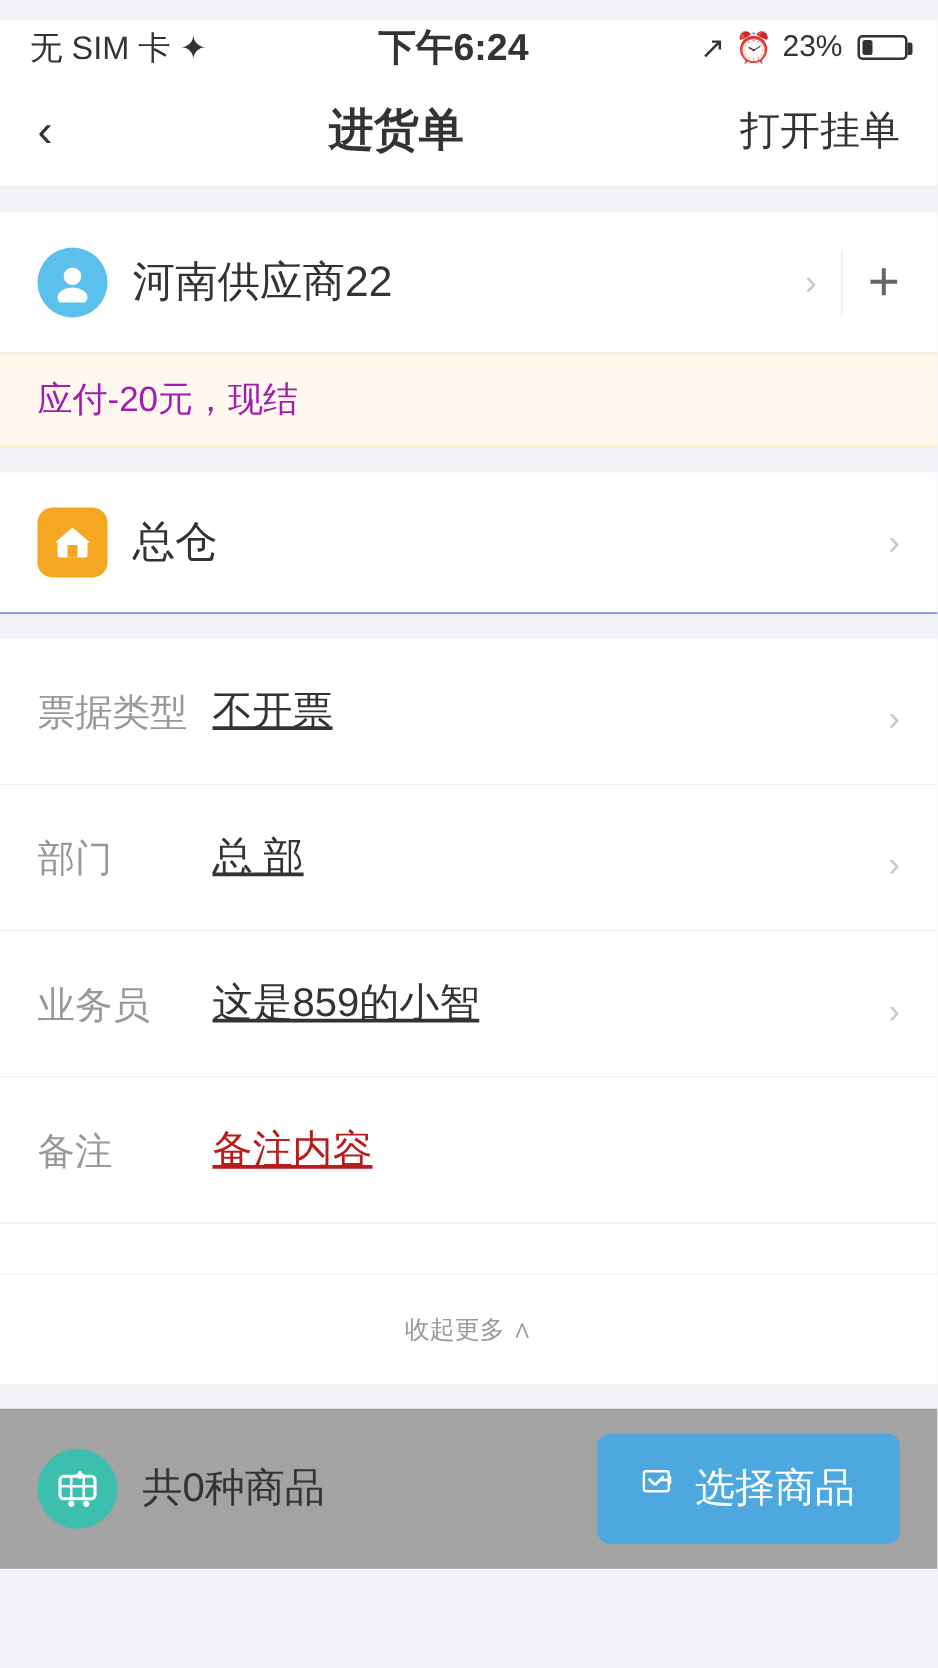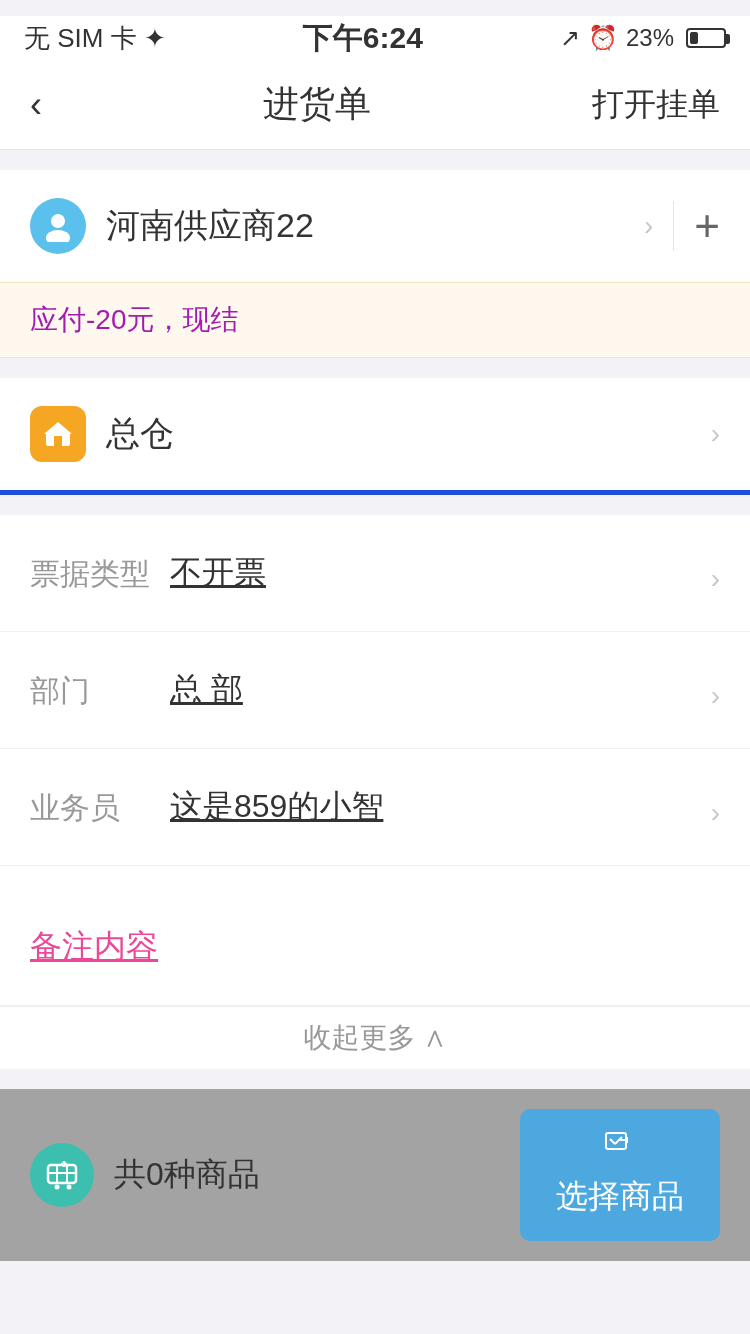--- a/index.html
+++ b/index.html
@@ -62,21 +62,21 @@
       padding: 0 30px;
       border-bottom: 1px solid #e5e5e5;
     }
     .nav-back {
       font-size: 36px;
       color: #333;
       cursor: pointer;
     }
     .nav-title {
       font-size: 36px;
-      font-weight: 400;
+      font-weight: 700;
       color: #333;
     }
     .nav-action {
       font-size: 32px;
       color: #333;
       cursor: pointer;
     }
 
     
     .section-gap {
@@ -163,51 +163,51 @@
       width: 140px;
       flex-shrink: 0;
     }
     .row-value {
       flex: 1;
       font-size: 32px;
       color: #333;
       text-decoration: underline;
     }
     .row-value.placeholder {
-      color: #ec4899;
-      margin-top: 23px;
+      color: #b91c1c;
     }
     .row-chevron {
       color: #c7c7cc;
       font-size: 28px;
       margin-left: 10px;
     }
 
     
     .warehouse-row {
       display: flex;
       align-items: center;
       padding: 28px 30px;
       background: #fff;
-      border-bottom: 5px solid #1d4ed8;
+      border-bottom: 1px solid #1d4ed8;
     }
     .warehouse-name {
       flex: 1;
       font-size: 34px;
       color: #333;
     }
 
     
     .collapse-bar {
       background: #fff;
       text-align: center;
-      padding: 12px;
-      font-size: 28px;
+      padding: 30px;
+      font-size: 20px;
       color: #999;
       border-top: 1px solid #f0f0f0;
+      margin-top: 40px;
     }
 
     
     .bottom-bar {
       display: flex;
       align-items: center;
       padding: 20px 30px;
       background: #a3a3a3;
       margin-top: 20px;
     }
@@ -229,21 +229,20 @@
       background: #4da8e0;
       color: #fff;
       border: none;
       border-radius: 10px;
       padding: 22px 36px;
       font-size: 32px;
       display: flex;
       align-items: center;
       gap: 12px;
       cursor: pointer;
-      flex-direction: column;
     }
     .select-btn-icon { font-size: 28px; }
 
     .page-bg {
       background: #f2f2f7;
       min-height: 1334px;
     }
   </style>
 </head>
 <body>
@@ -320,20 +319,21 @@
       <span class="row-chevron">›</span>
     </div>
 
     <div class="row-item">
       <span class="row-label">业务员</span>
       <span class="row-value">这是859的小智</span>
       <span class="row-chevron">›</span>
     </div>
 
     <div class="row-item">
+      <span class="row-label">备注</span>
       <span class="row-value placeholder">备注内容</span>
     </div>
 
     <div class="collapse-bar">
       <span>收起更多 ∧</span>
     </div>
   </div>
 
   <div class="bottom-bar">
     <div class="product-icon">

